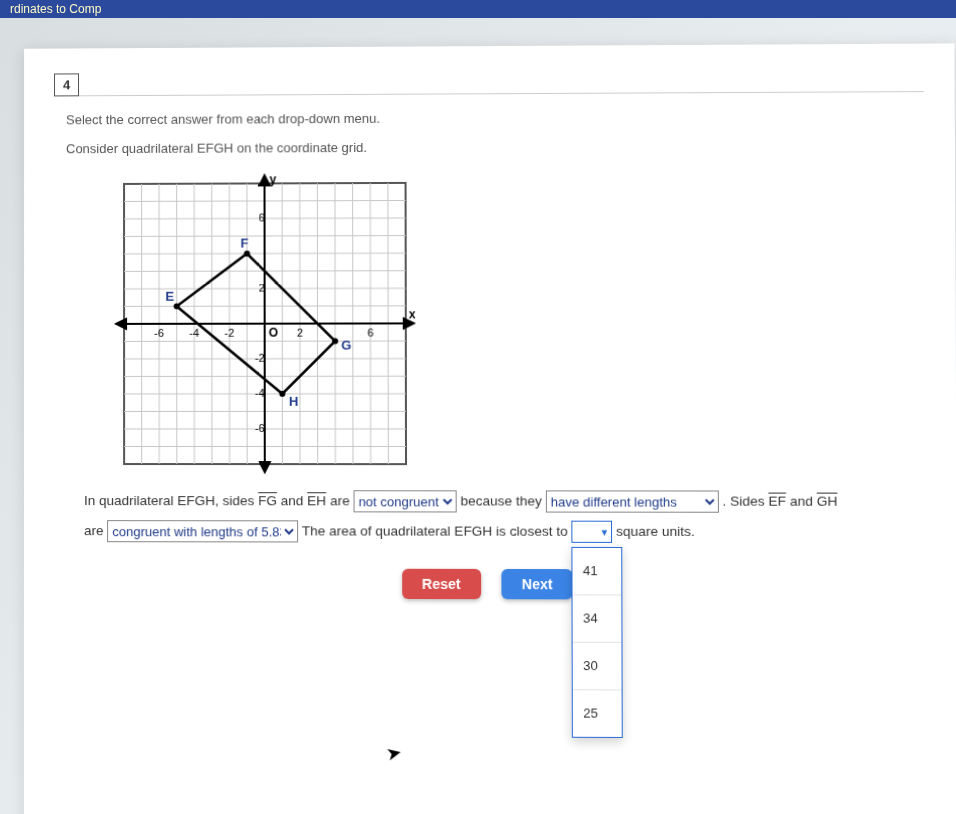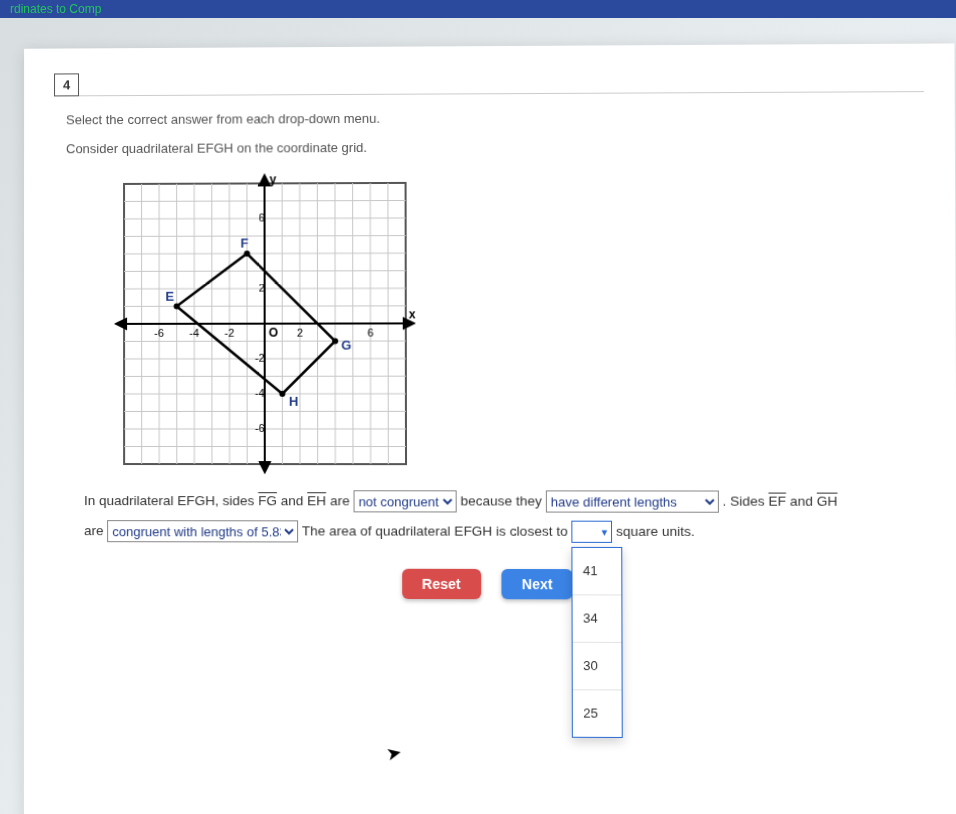--- a/index.html
+++ b/index.html
@@ -5,21 +5,21 @@
   body {
     margin: 0;
     font-family: Arial, Helvetica, sans-serif;
     background: linear-gradient(135deg, #d8dde0 0%, #e8edf0 50%, #dce5ed 100%);
     min-height: 814px;
     color: #444;
     position: relative;
   }
   .top-strip {
     background: #2b4a9e;
-    color: #22c55e;
+    color: #fef9c3;
     font-size: 12px;
     padding: 2px 10px;
     height: 14px;
     overflow: hidden;
     filter: blur(0.5px);
   }
   .page {
     background: #ffffff;
     margin: 30px auto 30px 24px;
     width: 860px;

